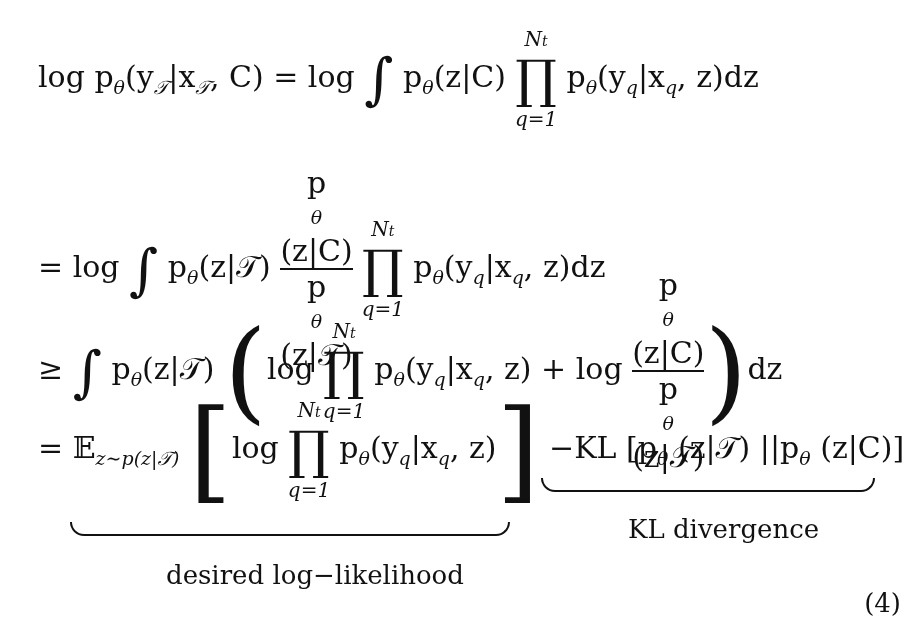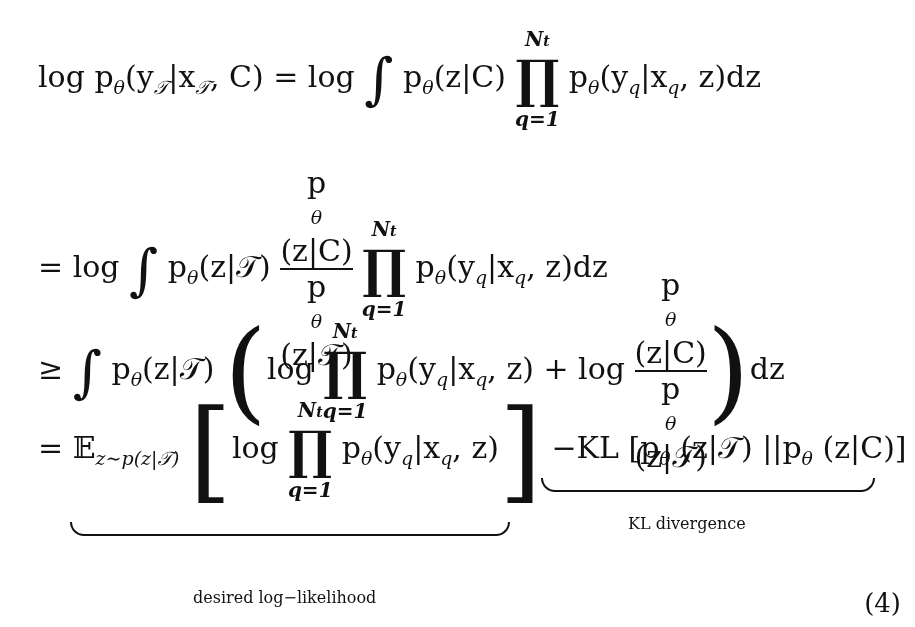--- a/index.html
+++ b/index.html
@@ -1,30 +1,30 @@
 <!DOCTYPE html>
 <html><head>
 <meta charset="utf-8">
 <style>
   html,body{margin:0;padding:0;background:#fff;}
   body{width:915px;height:627px;position:relative;overflow:hidden;
        font-family:"DejaVu Serif","Liberation Serif",serif;color:#111;}
   .ln{position:absolute;font-size:30px;white-space:nowrap;}
   .i{}
   .sub{font-size:19px;font-style:italic;vertical-align:-7px;}
-  .op{display:inline-block;position:relative;text-align:right;vertical-align:middle;font-weight:bold;}
+  .op{display:inline-block;position:relative;text-align:right;vertical-align:middle;}
   .op .top,.op .bot{position:absolute;left:50%;transform:translateX(-50%);font-size:20px;font-style:italic;}
   .op .top{top:-26px}.op .bot{bottom:-26px}
   .big{font-size:52px;line-height:52px;}
   .int{font-size:56px;font-style:italic;vertical-align:middle;}
   .frac{display:inline-block;vertical-align:middle;text-align:center;}
   .frac span{display:block;line-height:34px;}
   .frac .num{border-bottom:2px solid #111;}
   .brace{position:absolute;border-bottom:2px solid #111;border-left:2px solid #111;border-right:2px solid #111;border-radius:0 0 14px 14px;height:12px;border-top:none;}
-  .label{position:absolute;font-size:16px;}
+  .label{position:absolute;font-size:26px;}
   .eqn{position:absolute;right:14px;top:588px;font-size:26px;}
   .bigp{font-size:110px;font-weight:100;vertical-align:middle;line-height:100px;}
   .bigb{font-size:110px;font-weight:100;vertical-align:middle;line-height:100px;}
 </style>
 </head>
 <body>
 
 <div class="ln" style="left:38px;top:46px;">
   <span class="i">log p</span><span class="sub">θ</span><span class="i">(y</span><span class="sub">𝒯</span><span class="i">|x</span><span class="sub">𝒯</span><span>, C) = log</span>
   <span class="int">∫</span>
@@ -70,18 +70,18 @@
 
 <div class="ln" style="left:38px;top:400px;">
   <span>= 𝔼</span><span class="sub">z∼p(z|𝒯)</span>
   <span class="bigb">[</span><span>log</span>
   <span class="op"><span class="top"><span>N</span><span style="font-size:14px">t</span></span><span class="big">∏</span><span class="bot">q=1</span></span>
   <span class="i">p</span><span class="sub">θ</span><span class="i">(y</span><span class="sub">q</span><span class="i">|x</span><span class="sub">q</span><span class="i">, z)</span><span class="bigb">]</span>
   <span>−</span><span>KL [p</span><span class="sub">θ</span><span class="i"> (z|𝒯) ||p</span><span class="sub">θ</span><span class="i"> (z|C)]</span>
 </div>
 
 <div class="brace" style="left:70px;top:522px;width:436px;"></div>
-<div class="label" style="left:166px;top:588px;margin-left:27px;">desired log−likelihood</div>
+<div class="label" style="left:166px;top:560px;">desired log−likelihood</div>
 
 <div class="brace" style="left:541px;top:478px;width:330px;"></div>
 <div class="label" style="left:628px;top:514px;">KL divergence</div>
 
 <div class="eqn">(4)</div>
 
 </body></html>

